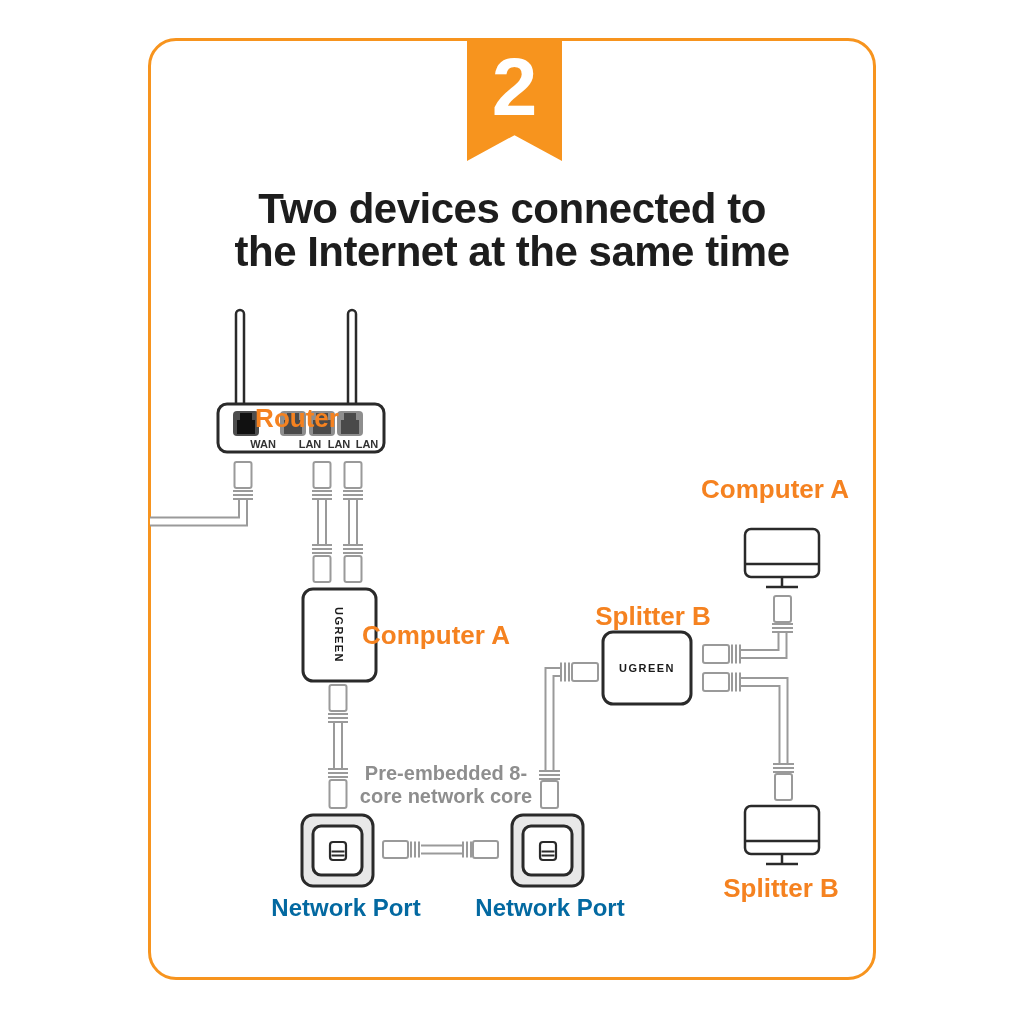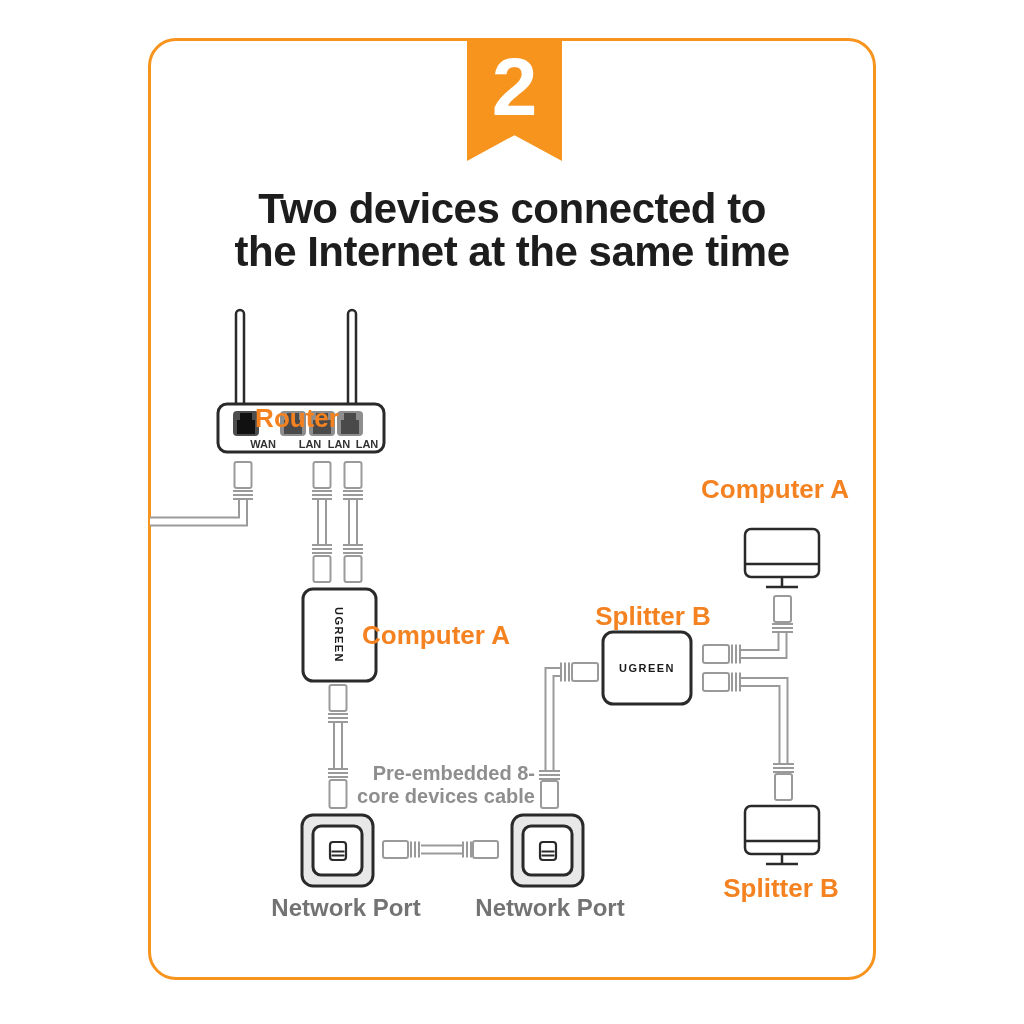--- a/index.html
+++ b/index.html
@@ -32,25 +32,25 @@
   .title-2 { top:228px; }
   .watermark {
     position:absolute; left:524px; top:487px; transform:translateX(-50%);
     color:#b7e4b9; font-size:38px; font-weight:400; letter-spacing:8px;
     white-space:nowrap; z-index:2;
   }
   .lbl {
     position:absolute; transform:translateX(-50%); white-space:nowrap; z-index:4;
   }
   .lbl-orange { color:#F58220; font-size:26px; font-weight:700; }
-  .lbl-gray   { color:#737373; font-size:24px; font-weight:700; }
+  .lbl-gray   { color:#0369a1; font-size:24px; font-weight:700; }
   .note {
     position:absolute; left:446px; top:762px; transform:translateX(-50%);
     color:#8e8e8e; font-size:20px; font-weight:700; line-height:23px;
-    text-align:right; white-space:nowrap; z-index:4;
+    text-align:center; white-space:nowrap; z-index:4;
   }
   .port-lbl {
     position:absolute; transform:translateX(-50%); top:438px;
     color:#333333; font-size:11px; font-weight:700; z-index:4;margin-left:17px;
   }
   .brand {
     position:absolute; color:#1a1a1a; font-size:11px; font-weight:700;
     letter-spacing:1.5px; white-space:nowrap; z-index:4;
   }
   .brand-a { left:339px; top:635px; transform:translate(-50%,-50%) rotate(90deg); }
@@ -239,21 +239,21 @@
   <div class="lbl lbl-orange" style="left:297px; top:371px;margin-top:32px;">Router</div>
   <div class="lbl lbl-orange" style="left:436px; top:620px;">Computer A</div>
   <div class="lbl lbl-orange" style="left:647px; top:601px;margin-left:6px;">Splitter B</div>
   <div class="lbl lbl-orange" style="left:775px; top:474px;">Computer A</div>
   <div class="lbl lbl-orange" style="left:781px; top:873px;">Splitter B</div>
   <div class="lbl lbl-gray" style="left:346px; top:894px;">Network Port</div>
   <div class="lbl lbl-gray" style="left:550px; top:894px;">Network Port</div>
 
   <div class="note">
     <div>Pre-embedded 8-</div>
-    <div>core devices cable</div>
+    <div>core network core</div>
   </div>
 
   <div class="port-lbl" style="left:246px;">WAN</div>
   <div class="port-lbl" style="left:293px;">LAN</div>
   <div class="port-lbl" style="left:322px;">LAN</div>
   <div class="port-lbl" style="left:350px;">LAN</div>
 
   <div class="brand brand-a">UGREEN</div>
   <div class="brand brand-b">UGREEN</div>
 

